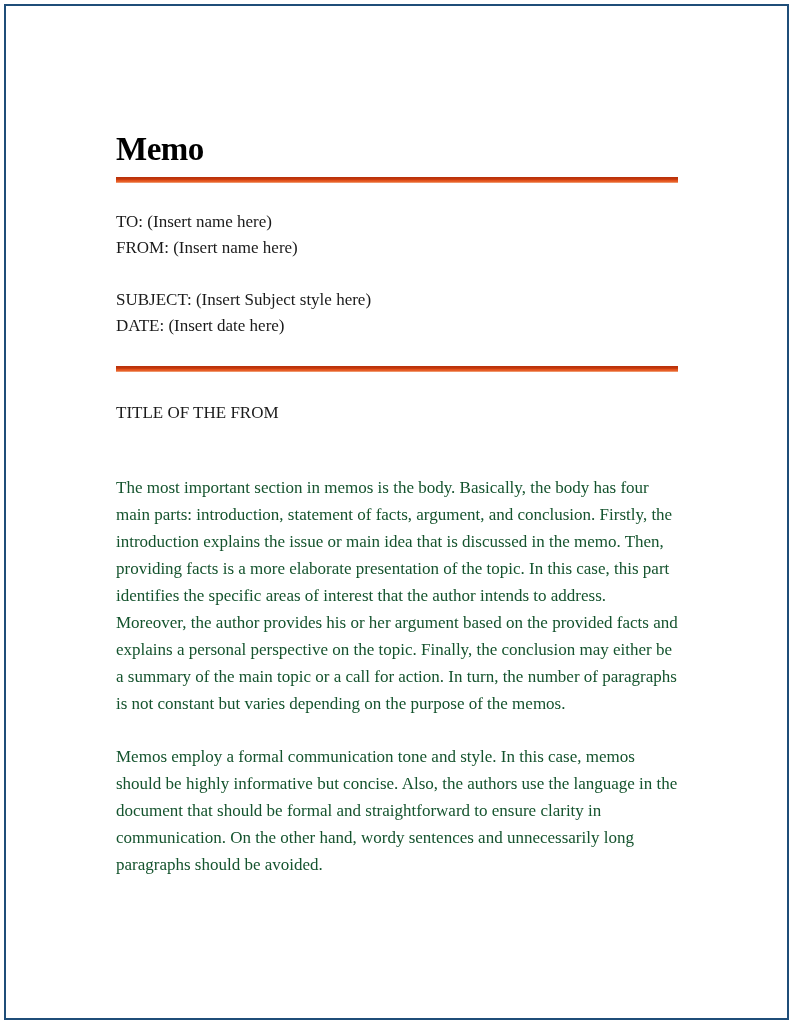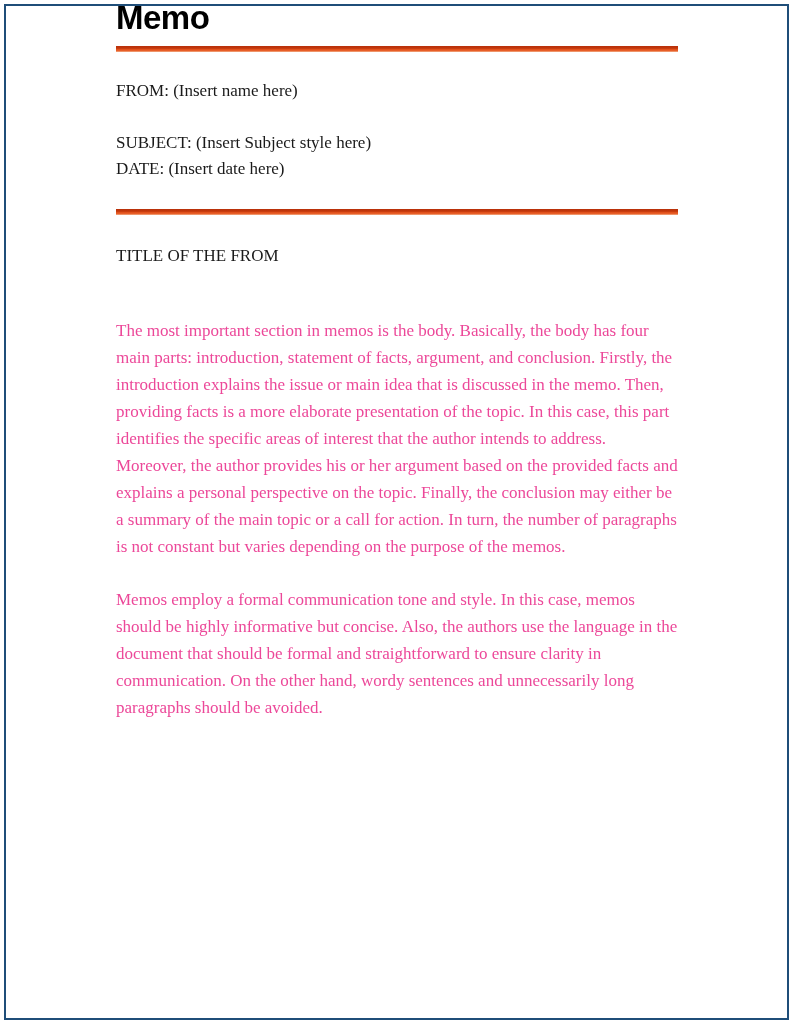--- a/index.html
+++ b/index.html
@@ -34,21 +34,22 @@
   .content {
     position: absolute;
     left: 116px;
     top: 0;
     width: 562px;
   }
 
   
   .memo-heading {
     margin: 0;
-    font-family: Liberation Sans, sans-serif;
+    padding-top: 131px;
+    font-family: Liberation Serif, serif;
     font-weight: bold;
     font-size: 33px;
     line-height: 36px;
     letter-spacing: -0.5px;
     color: #000000;
   }
 
   
   .rule {
     width: 562px;
@@ -92,21 +93,21 @@
     margin-top: 28px;
     font-size: 17px;
     line-height: 26px;
     color: #1a1a1a;
   }
 
   .body-para {
     margin-top: 26px;
     font-size: 17px;
     line-height: 27px;
-    color: #ec4899;
+    color: #14532d;
     text-align: left;
   }
 
   .body-para.first {
     margin-top: 48px;
   }
 </style>
 </head>
 <body>
 
@@ -114,20 +115,21 @@
 
   <div class="page-frame"></div>
 
   <div class="content">
 
     <h1 class="memo-heading">Memo</h1>
 
     <div class="rule rule-top"></div>
 
     <div class="fields">
+      <div class="field-line">TO: (Insert name here)</div>
       <div class="field-line">FROM: (Insert name here)</div>
       <div class="field-gap"></div>
       <div class="field-line">SUBJECT: (Insert Subject style here)</div>
       <div class="field-line">DATE: (Insert date here)</div>
     </div>
 
     <div class="rule rule-mid"></div>
 
     <div class="memo-title">TITLE OF THE FROM</div>
 

